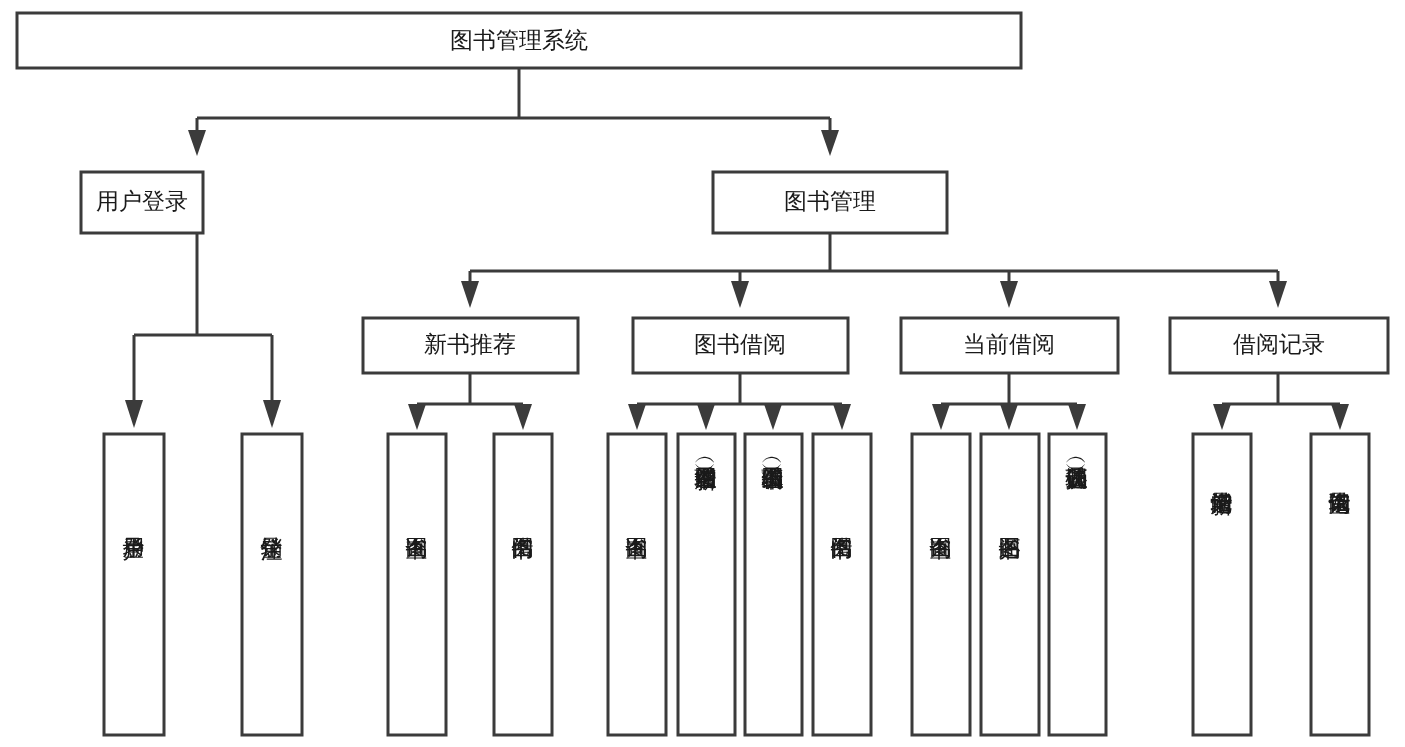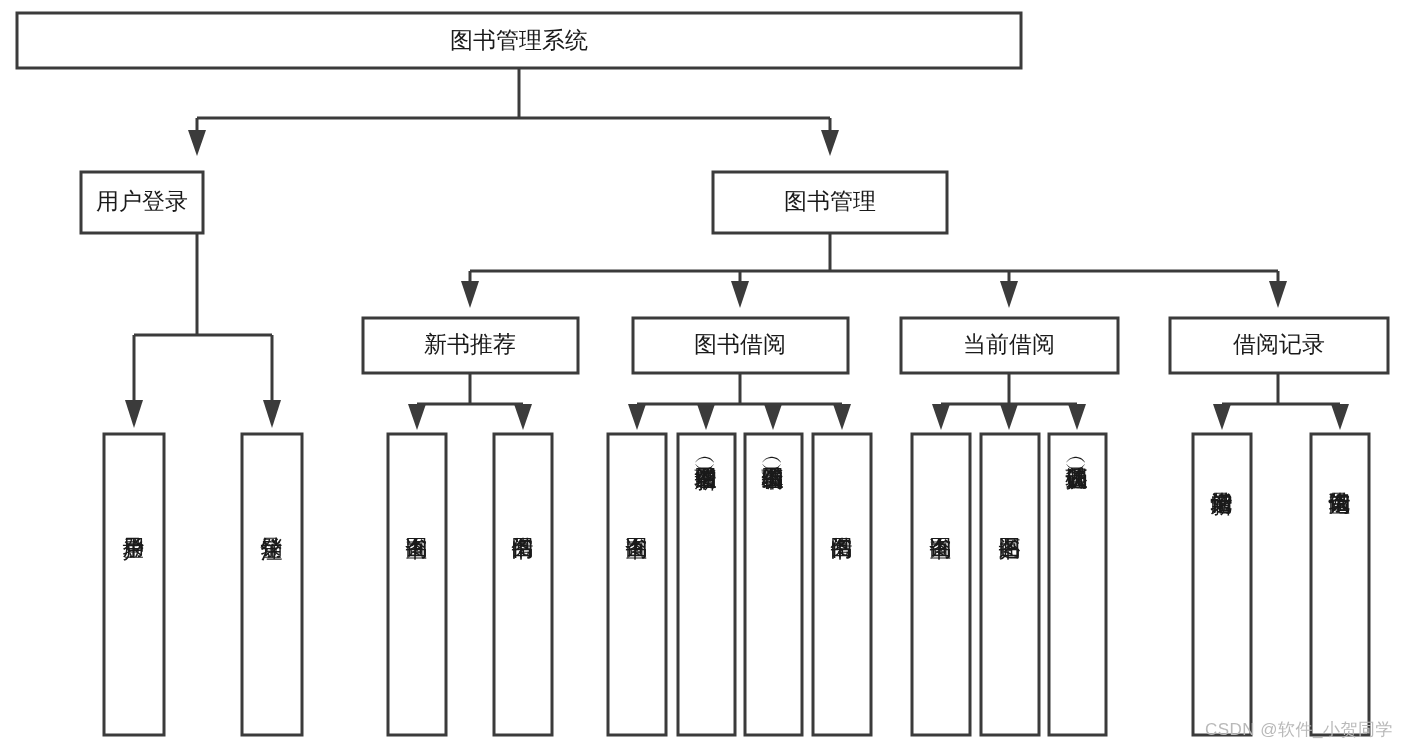--- a/index.html
+++ b/index.html
@@ -205,15 +205,14 @@
       <rect class="node-box" x="1193" y="434" width="58" height="301"></rect>
       <text class="node-label-vertical" x="1222" y="475" writing-mode="tb" glyph-orientation-vertical="0">新增借阅记录</text>
     </g>
     <g>
       <rect class="node-box" x="1311" y="434" width="58" height="301"></rect>
       <text class="node-label-vertical" x="1340" y="475" writing-mode="tb" glyph-orientation-vertical="0">查询借阅记录</text>
     </g>
 
   </svg>
 
-  <div class="watermark">CSDN @软件_小贺同学</div>
 
 </div>
 
 </body></html>

